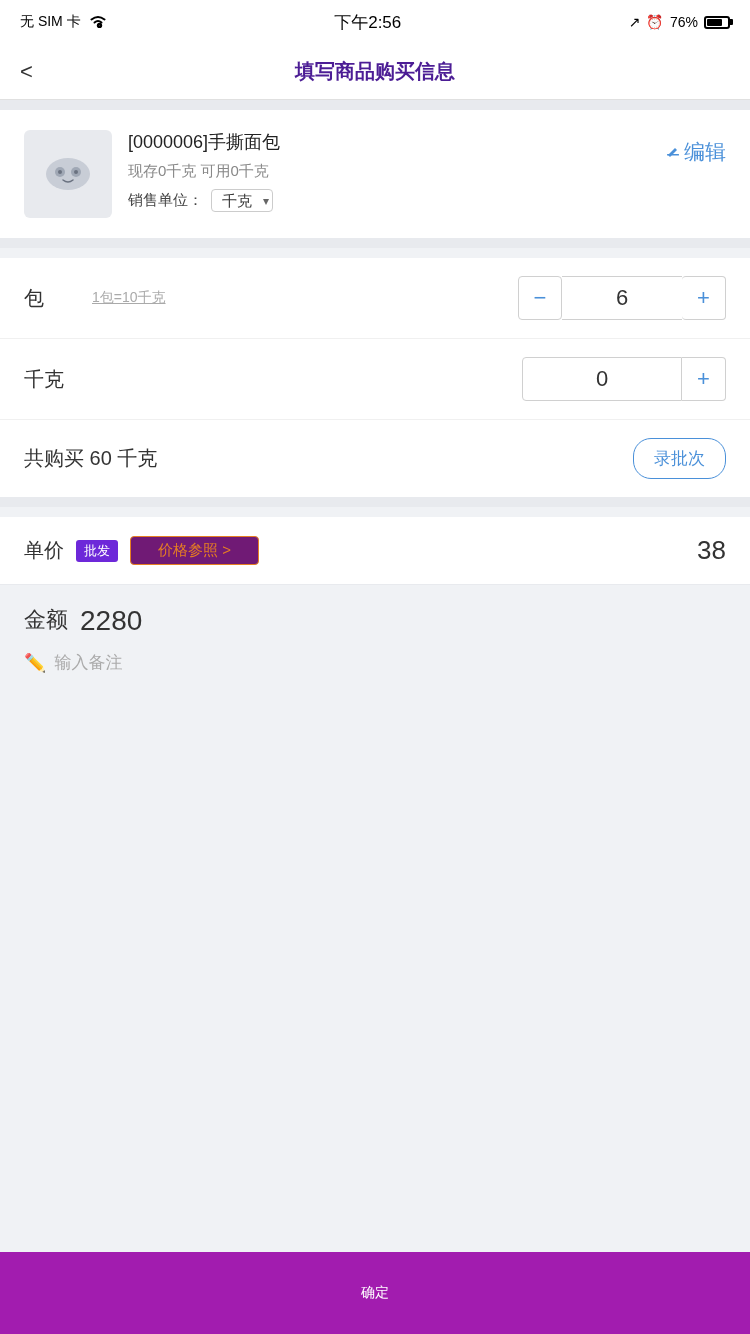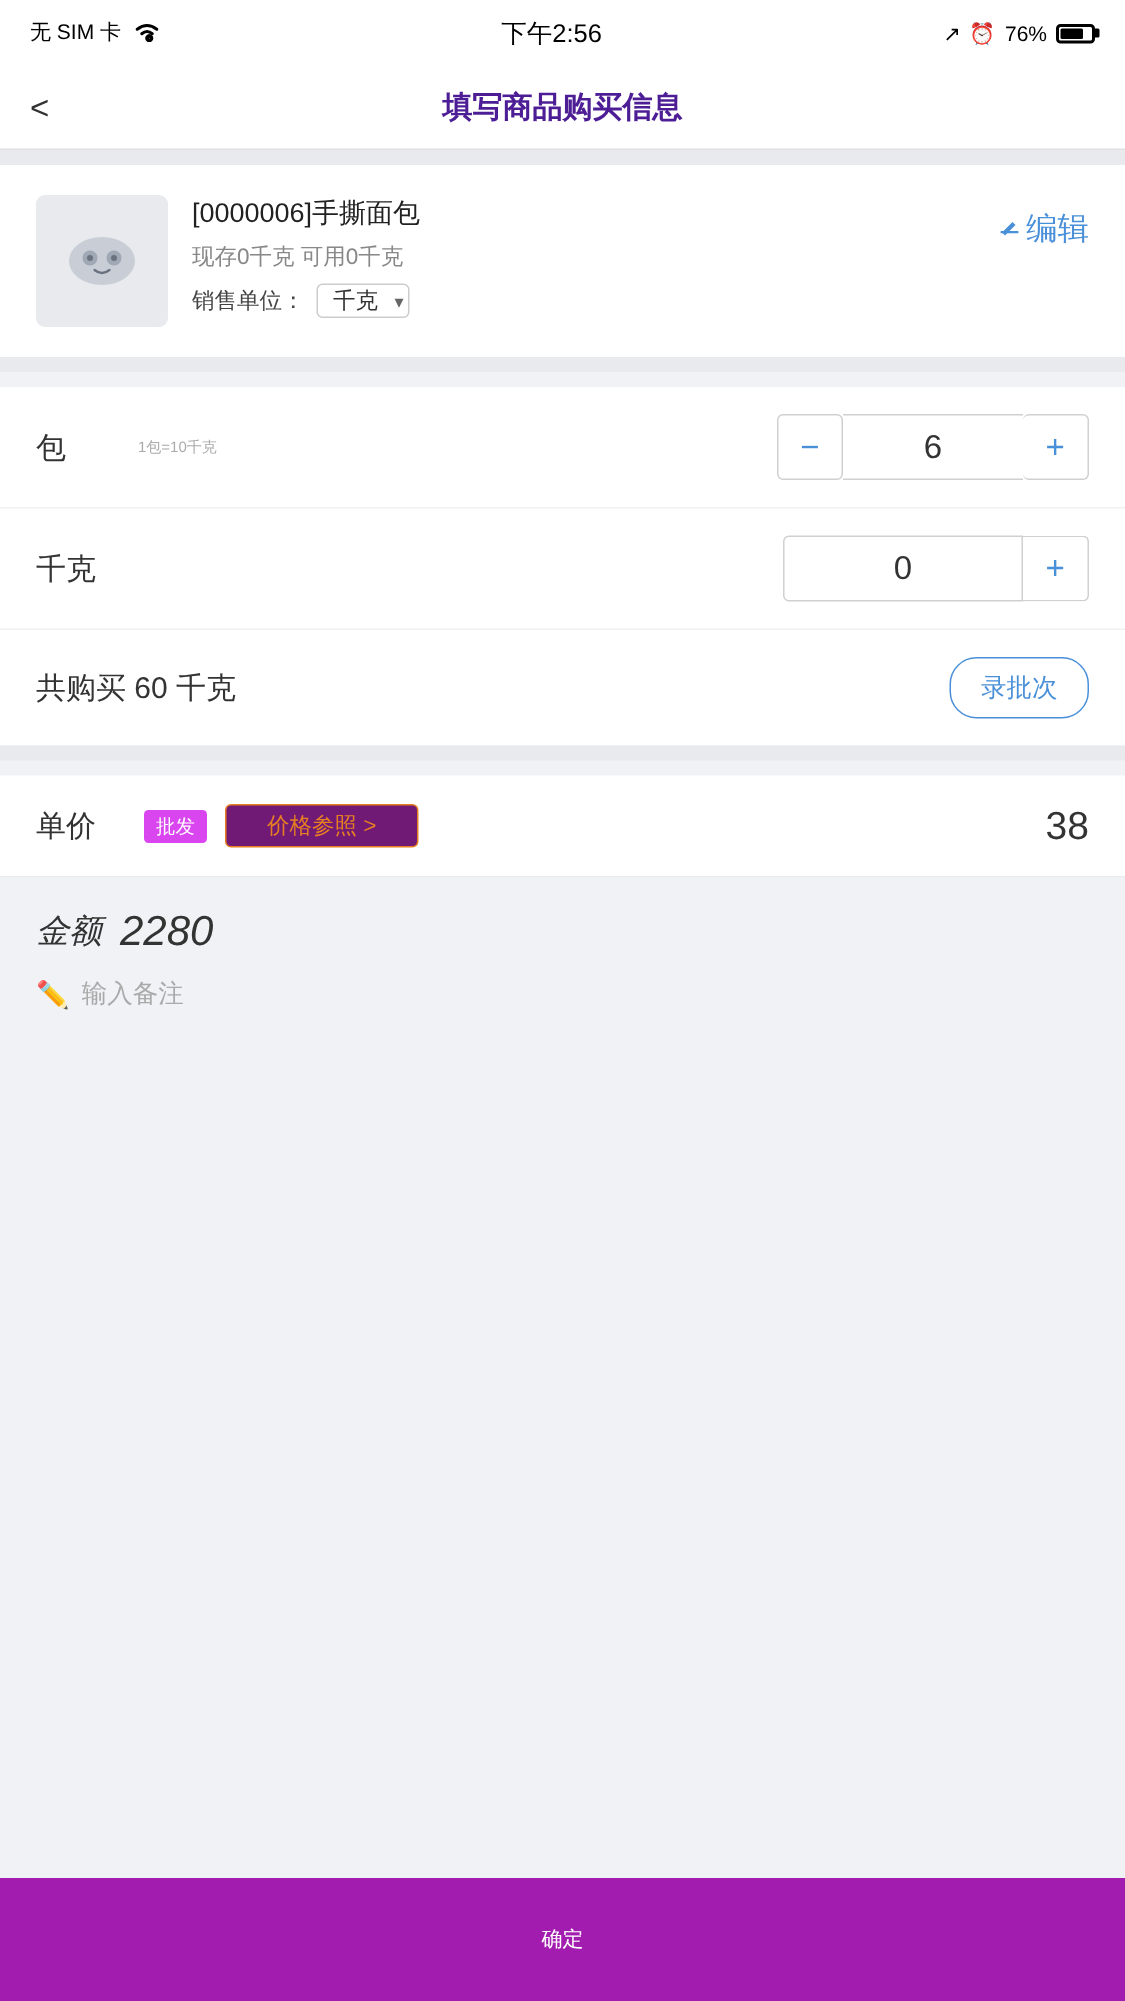--- a/index.html
+++ b/index.html
@@ -105,21 +105,21 @@
     .input-row {
       display: flex;
       align-items: center;
       padding: 18px 24px;
       border-bottom: 1px solid #f0f0f0;
     }
     .input-label {
       font-size: 20px; color: #333; min-width: 60px;
     }
     .input-sub {
-      font-size: 10px; color: #aaa; margin-left: 8px; flex: 1;
+      font-size: 14px; color: #aaa; margin-left: 8px; flex: 1; text-decoration: underline;
     }
     .stepper {
       display: flex; align-items: center; gap: 0;
     }
     .stepper-btn {
       width: 44px; height: 44px;
       border: 1px solid #d0d0d0;
       background: #fff;
       font-size: 22px; color: #4a90d9;
       display: flex; align-items: center; justify-content: center;
@@ -174,45 +174,44 @@
     .price-section {
       background: #fff;
       margin-top: 10px;
       padding: 18px 24px;
       display: flex;
       align-items: center;
       gap: 12px;
     }
     .price-label { font-size: 20px; color: #333; }
     .price-tag {
-      background: #d946ef;
+      background: #6d28d9;
       color: #fff; font-size: 13px;
-      padding: 2px 8px; border-radius: 3px; margin-left: 20px;
+      padding: 2px 8px; border-radius: 3px;
     }
     .price-ref-btn {
       border: 1px solid #e67e22;
       border-radius: 4px;
       padding: 4px 27px;
       font-size: 15px; color: #e67e22;
       background: #701a75; cursor: pointer;
       display: flex; gap: 4px;
     }
     .price-value {
       margin-left: auto; font-size: 26px; color: #333;
     }
 
     
     .amount-section {
       background: #f0f2f5;
       padding: 20px 24px 0 24px;
     }
     .amount-row {
-      display: flex; align-items: center; gap: 12px;
+      display: flex; align-items: flex-start; gap: 12px;
       margin-bottom: 14px;
-      font-style: italic;
     }
     .amount-label { font-size: 22px; color: #333; }
     .amount-value { font-size: 28px; color: #333; font-weight: 500; }
     .note-row {
       display: flex; align-items: center; gap: 8px;
       color: #aaa; font-size: 17px; margin-bottom: 20px;
     }
     .note-icon { font-size: 18px; color: #bbb; }
 
     

